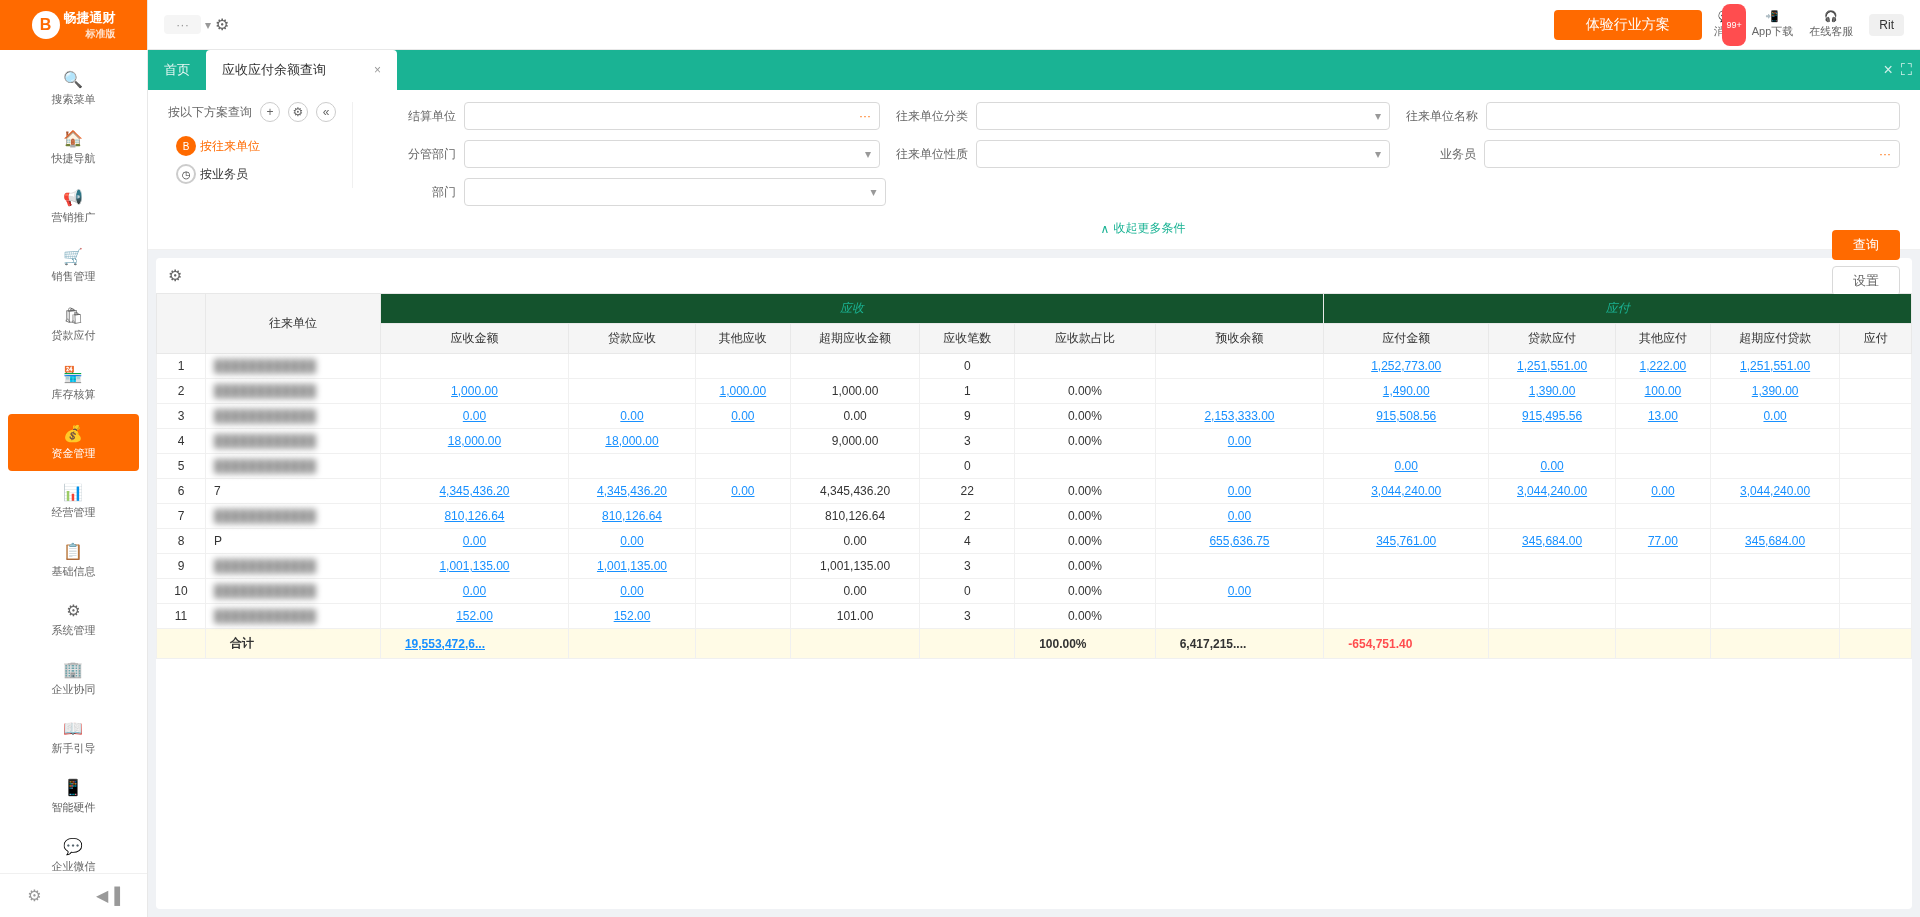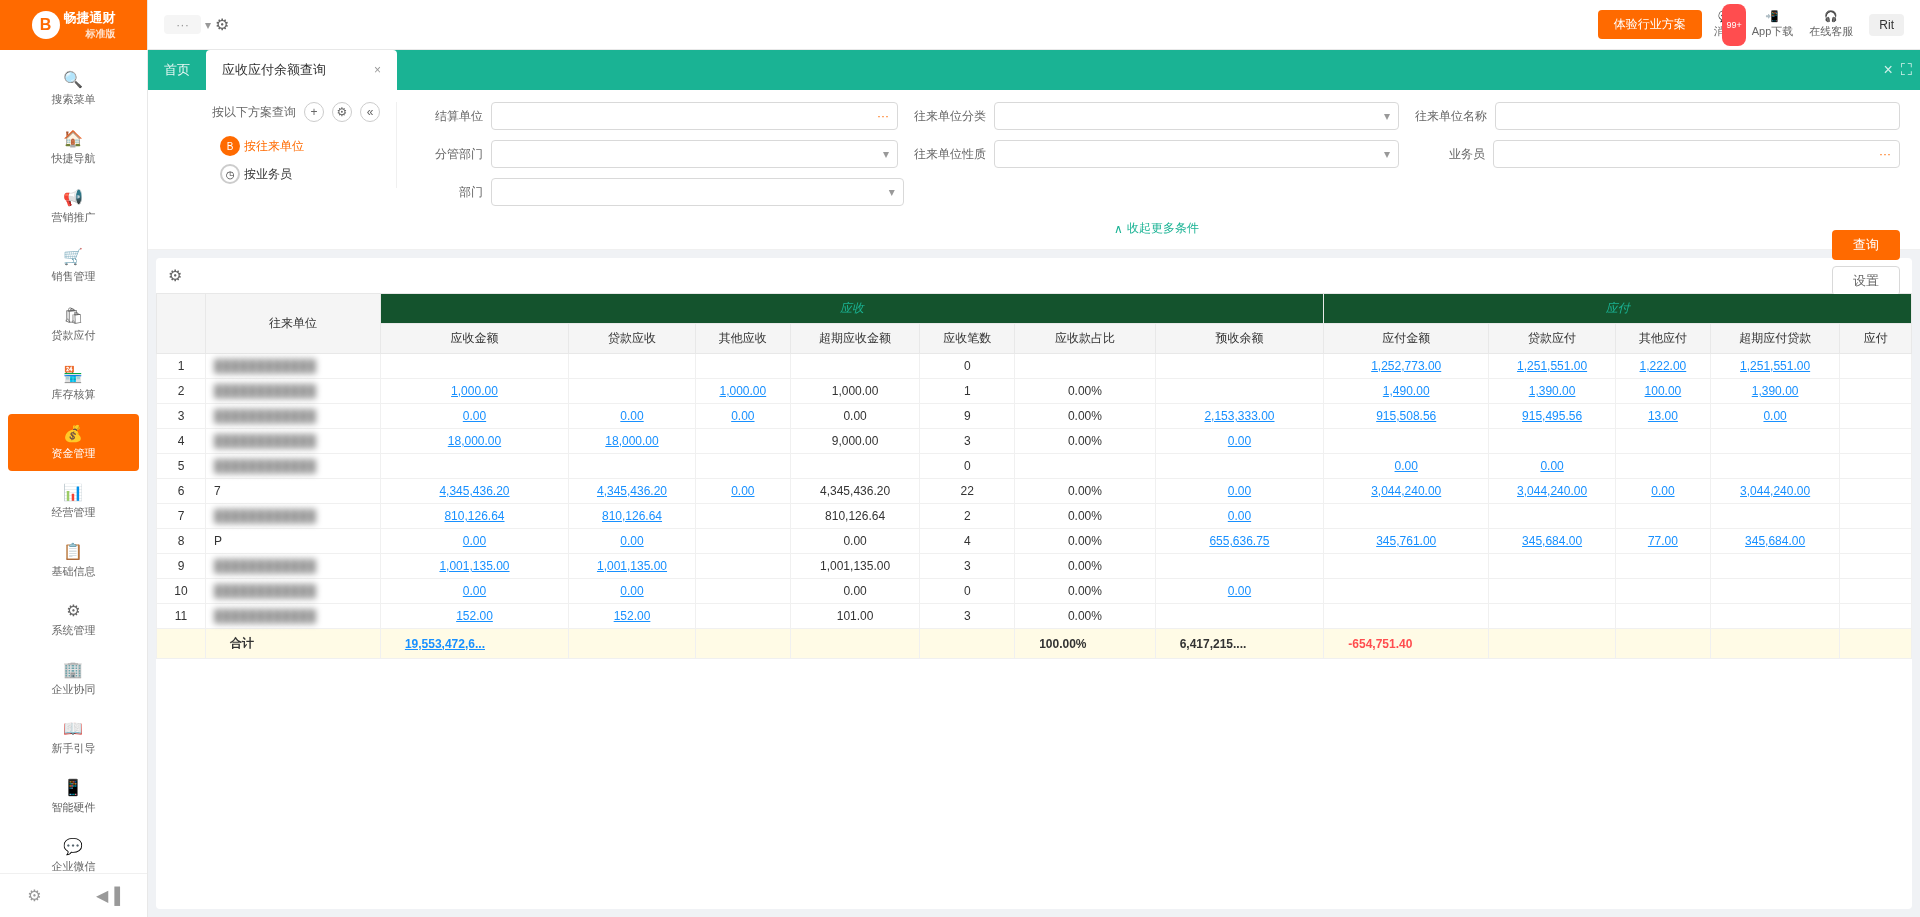--- a/index.html
+++ b/index.html
@@ -30,22 +30,22 @@
     .header {
       position: fixed; left: 148px; top: 0; right: 0; height: 50px; background: #fff;
       border-bottom: 1px solid #e8e8e8; display: flex; align-items: center; padding: 0 16px;
       z-index: 100; gap: 12px;
     }
     .header-breadcrumb { display: flex; align-items: center; gap: 4px; flex: 1; }
     .header-title { color: #999; font-size: 13px; background: #f5f5f5; padding: 2px 12px; border-radius: 4px; }
     .header-arrow { color: #999; font-size: 12px; }
     .header-gear { color: #666; font-size: 16px; cursor: pointer; }
     .header-cta {
-      background: #ff6a00; color: #fff; border: none; padding: 6px 16px; border-radius: 4px;
-      font-size: 12px; cursor: pointer; white-space: nowrap;
+      background: #ff6a00; color: #fff; border: none; padding: 6px 32px; border-radius: 4px;
+      font-size: 14px; cursor: pointer; white-space: nowrap;
     }
     .header-right { display: flex; align-items: center; gap: 16px; margin-left: auto; }
     .header-right-item { display: flex; flex-direction: column; align-items: center; font-size: 11px; color: #666; cursor: pointer; gap: 1px; position: relative; }
     .header-right-item .badge {
       position: absolute; top: -6px; right: -10px; background: #ff4d4f; color: #fff;
       font-size: 9px; padding: 16px 4px; border-radius: 8px; min-width: 16px; text-align: center;
     }
     .header-user { font-size: 12px; color: #333; cursor: pointer; }
 
     
@@ -230,21 +230,21 @@
     <div class="tabs-right">
       <span class="tabs-right-btn">×</span>
       <span class="tabs-right-btn">⛶</span>
     </div>
   </div>
 
   <div class="page-content">
 
 
     <div class="search-panel" style="position:relative;">
-      <div style="display:flex;gap:0;align-items:flex-start;margin-left:44px;">
+      <div style="display:flex;gap:17px;align-items:flex-start;">
 
         <div style="min-width:180px;padding-right:16px;border-right:1px solid #f0f0f0;margin-right:16px;">
           <div class="search-panel-top">
             <span class="search-label">按以下方案查询</span>
             <div class="search-add-btn">+</div>
             <div class="search-add-btn">⚙</div>
             <div class="search-add-btn">«</div>
           </div>
           <div class="search-options-panel">
             <div class="search-option-item active">

